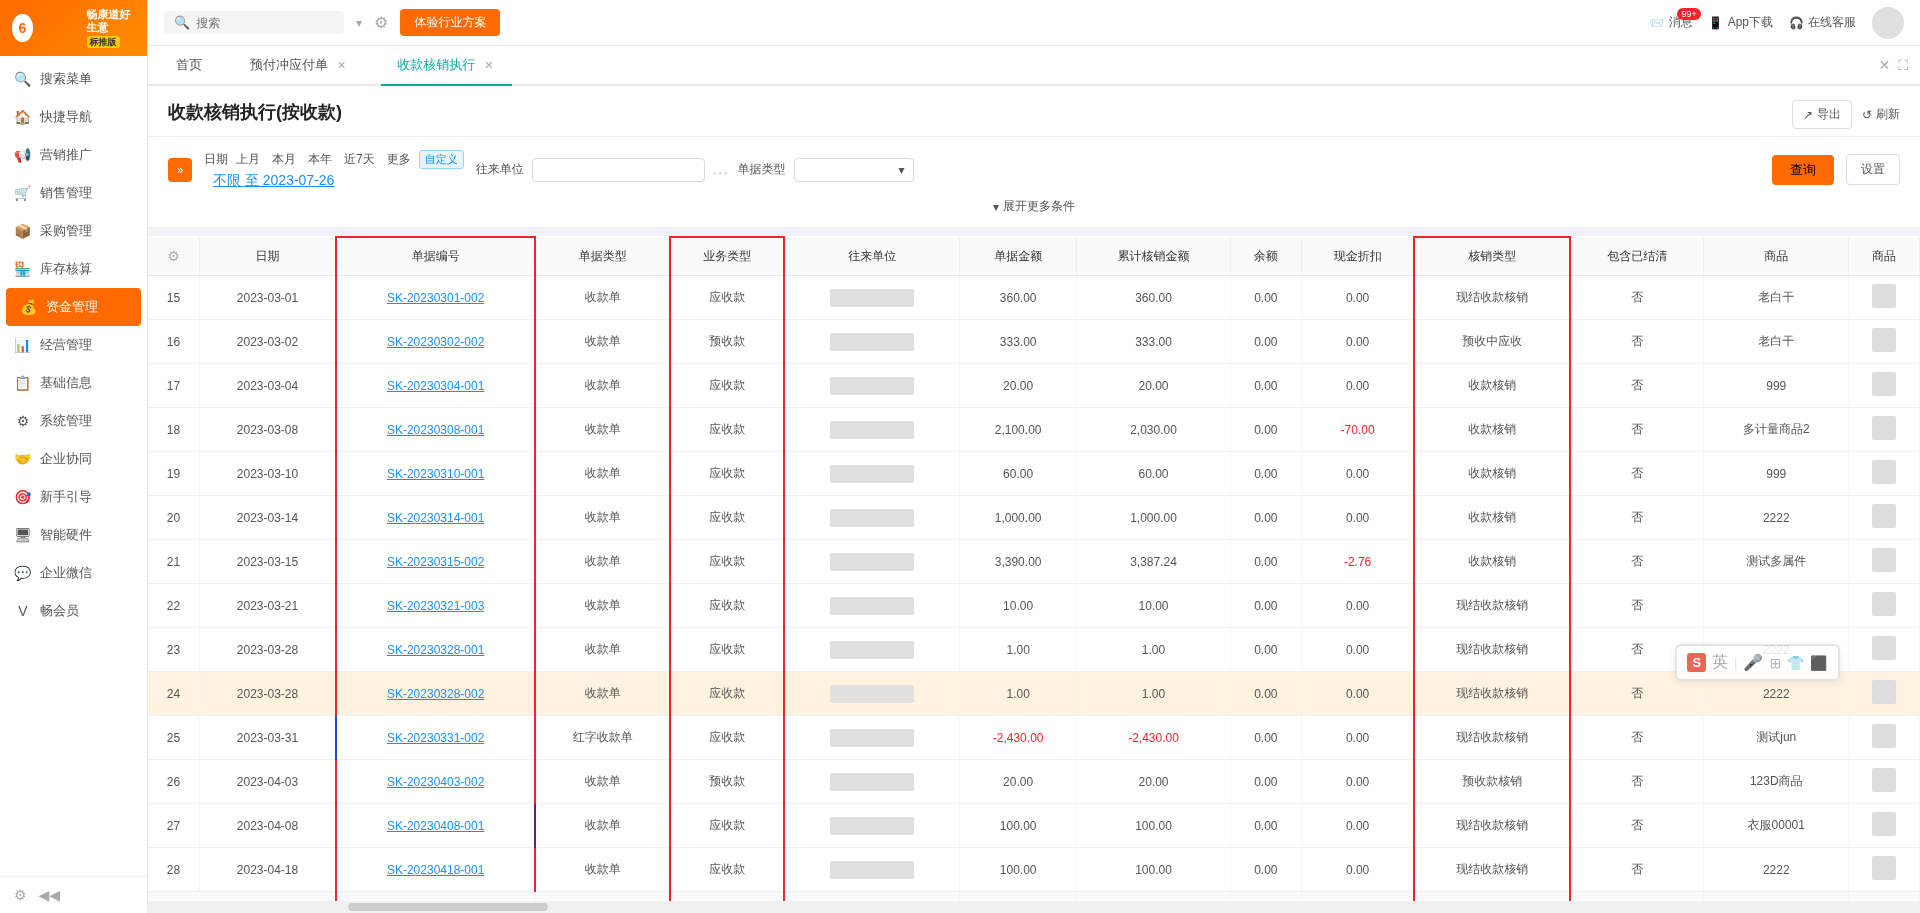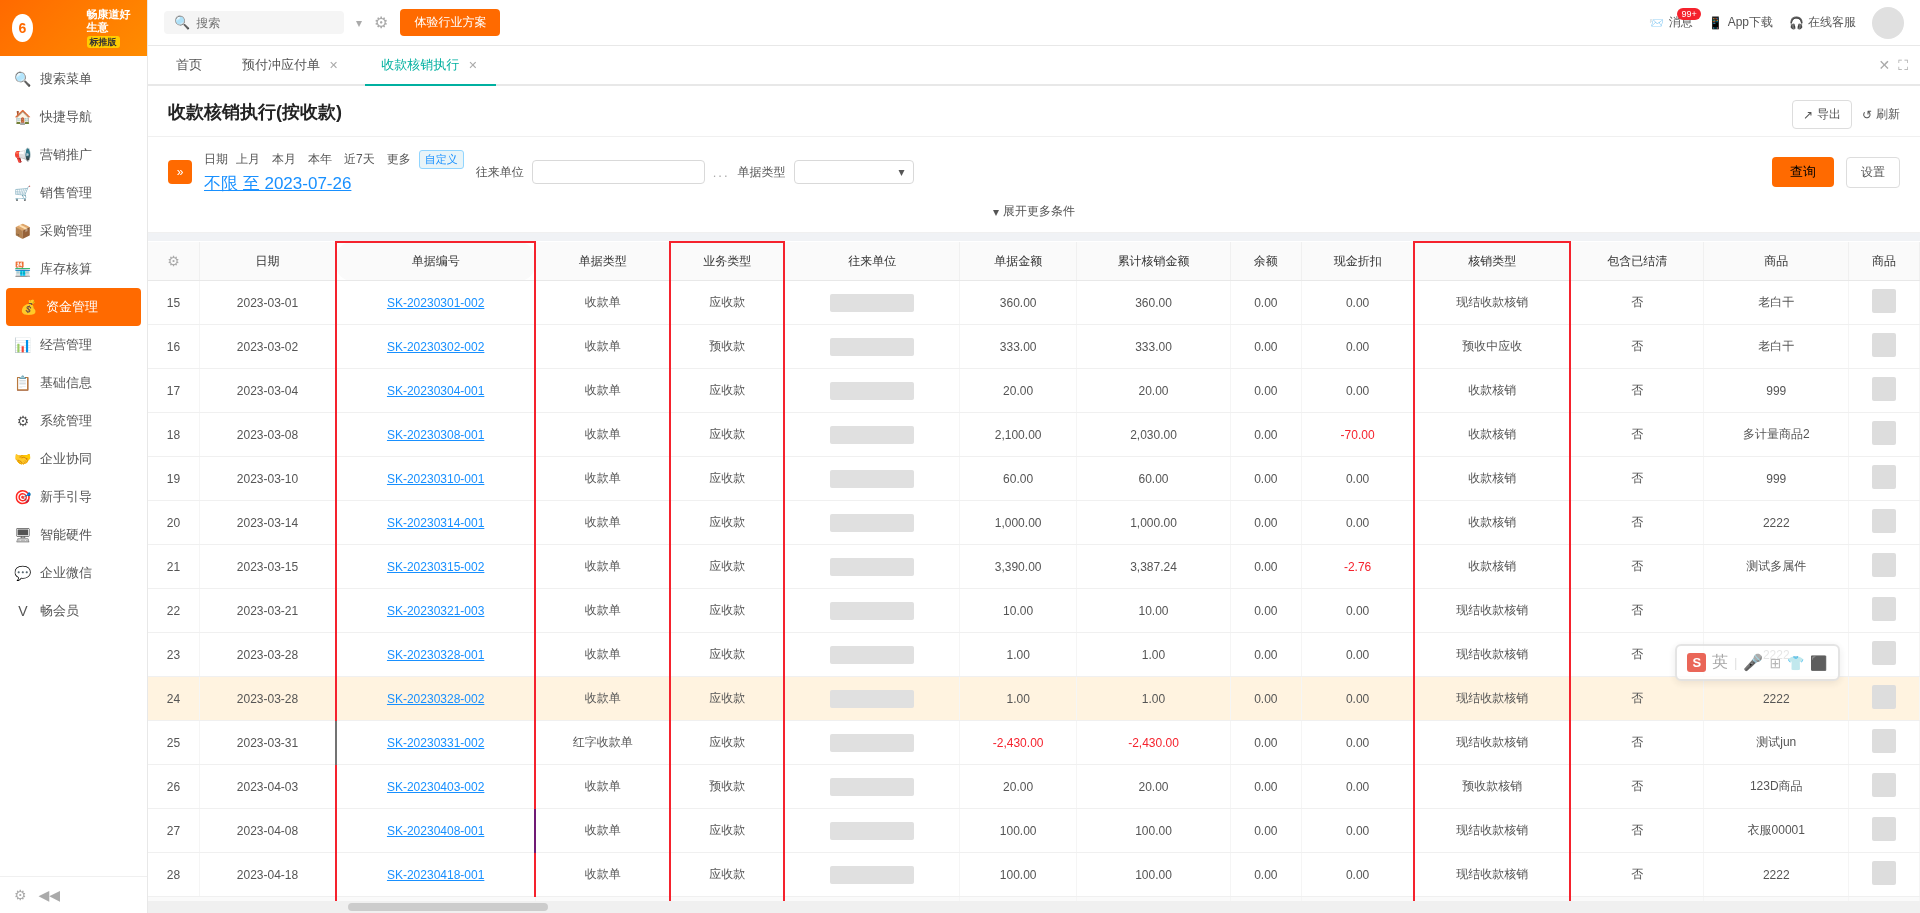--- a/index.html
+++ b/index.html
@@ -154,21 +154,21 @@
 
     
     .tabs {
       background: #fff;
       display: flex;
       align-items: center;
       padding: 0 12px;
       border-bottom: 2px solid #e8e8e8;
       height: 40px;
       flex-shrink: 0;
-      gap: 8px;
+      gap: 16px;
     }
     .tab {
       padding: 0 16px;
       height: 40px;
       display: flex;
       align-items: center;
       font-size: 13px;
       color: #555;
       cursor: pointer;
       border-bottom: 2px solid transparent;
@@ -295,23 +295,24 @@
     .filter-btn-custom {
       font-size: 11px;
       background: #e8f4f8;
       color: #1890ff;
       border: 1px solid #91d5ff;
       border-radius: 3px;
       padding: 1px 5px;
       cursor: pointer;
     }
     .filter-date-range {
-      font-size: 17px;
+      font-size: 14px;
       color: #1890ff;
       text-decoration: underline;
+      margin-left: 9px;
     }
     .filter-input-group {
       display: flex;
       align-items: center;
       flex: 1;
       gap: 8px;
     }
     .filter-input {
       border: 1px solid #d9d9d9;
       border-radius: 4px;
@@ -828,21 +829,21 @@
       <td>0.00</td>
       <td class="">0.00</td>
       <td style="border-left:2px solid #f5222d;border-right:2px solid #f5222d;">现结收款核销</td>
       <td>否</td>
       <td>2222</td>
       <td><span style="display:inline-block;width:24px;height:24px;background:#ddd;border-radius:2px;"></span></td>
     </tr>
             <tr>
       <td>25</td>
       <td>2023-03-31</td>
-      <td style="border-left:2px solid #737373;border-right:2px solid #f5222d;margin-top:46px;"><span class="link-text">SK-20230331-002</span></td>
+      <td style="border-left:2px solid #1d4ed8;border-right:2px solid #f5222d;margin-top:46px;"><span class="link-text">SK-20230331-002</span></td>
       <td>红字收款单</td>
       <td style="border-left:2px solid #f5222d;border-right:2px solid #f5222d;">应收款</td>
       <td><span style="background:#e0e0e0;color:#e0e0e0;border-radius:2px;padding:2px 8px;">████████</span></td>
       <td class="negative-red">-2,430.00</td>
       <td class="negative-red">-2,430.00</td>
       <td>0.00</td>
       <td class="">0.00</td>
       <td style="border-left:2px solid #f5222d;border-right:2px solid #f5222d;">现结收款核销</td>
       <td>否</td>
       <td>测试jun</td>

